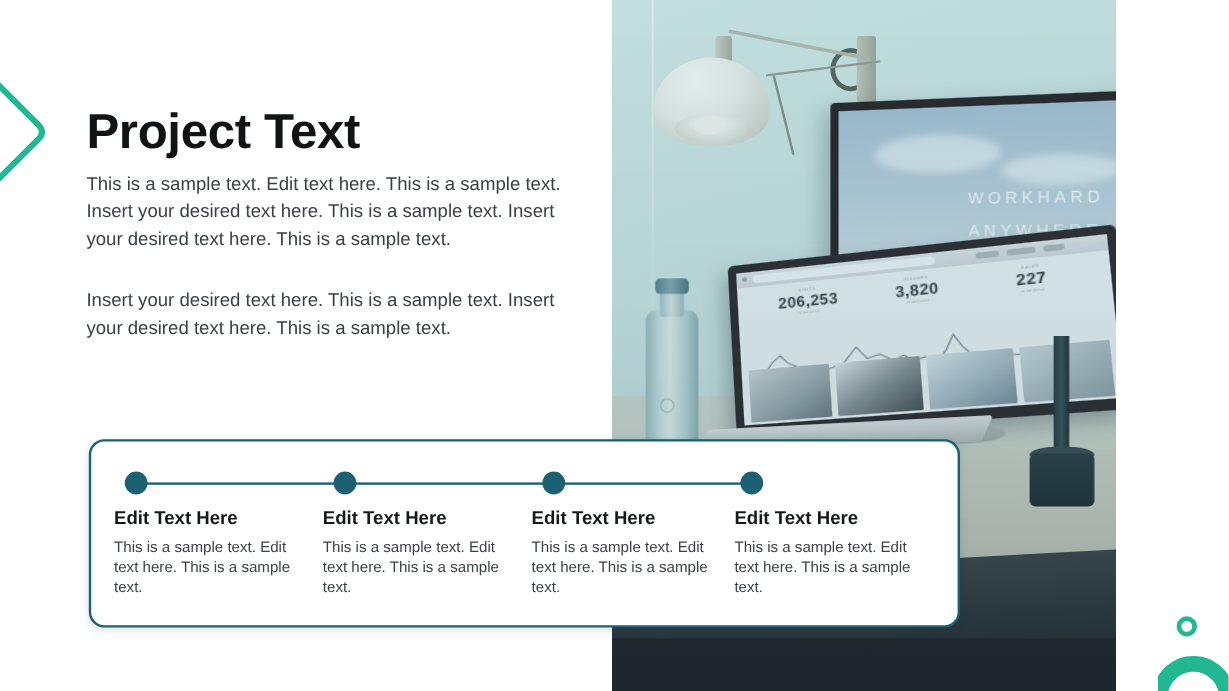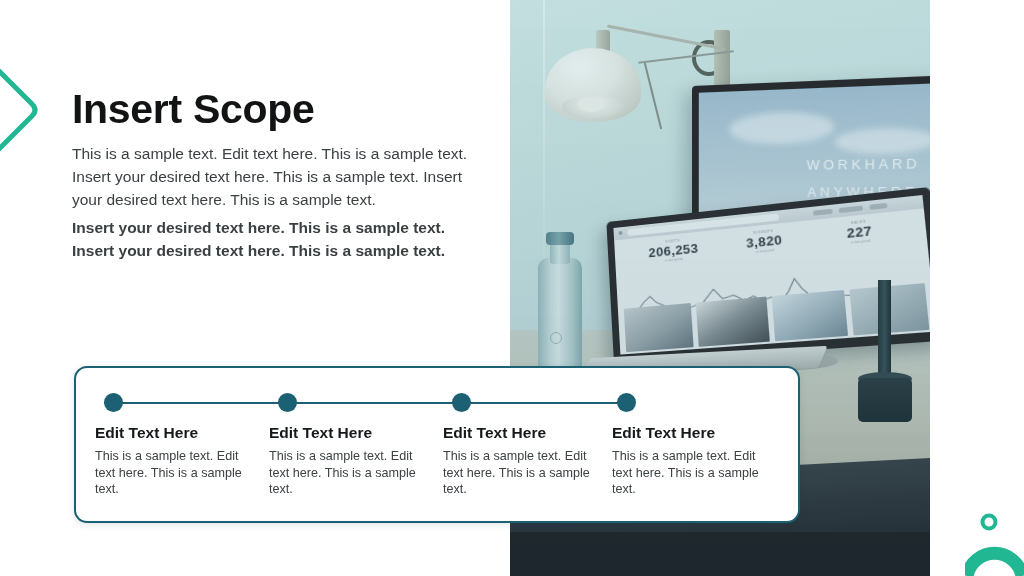--- a/index.html
+++ b/index.html
@@ -275,21 +275,21 @@
     position:absolute; left:72px; top:86px;
     font-size:41px; font-weight:bold; color:#111315;
     letter-spacing:-0.3px;
   }
   .body-col{
     position:absolute; left:72px; top:142px; width:400px;
   }
   .para{
     font-size:15.5px; line-height:23px; color:#3a3f42;
   }
-  .para + .para{ margin-top:5px;font-weight:bold; }
+  .para + .para{ margin-top:28px; }
 
   
   .chevron{ position:absolute; left:-14px; top:56px; }
 
   
   .decor-ring{ position:absolute; left:979px; top:512px; }
   .decor-arc{ position:absolute; left:965px; top:538px; }
 
   
   .card{
@@ -422,21 +422,21 @@
       <div class="ph-post-base"></div>
 
       <div class="ph-tint"></div>
     </div>
   </div>
 
   <svg class="chevron" width="62" height="108" viewBox="0 0 62 108">
     <path d="M4 6 L46 48 Q52 54 46 60 L4 102" fill="none" stroke="#21b793" stroke-width="5" stroke-linecap="round" stroke-linejoin="round"></path>
   </svg>
 
-  <h1 class="title">Insert Scope</h1>
+  <h1 class="title">Project Text</h1>
 
   <div class="body-col">
     <p class="para">This is a sample text. Edit text here. This is a sample text. Insert your desired text here. This is a sample text. Insert your desired text here. This is a sample text.</p>
     <p class="para">Insert your desired text here. This is a sample text. Insert your desired text here. This is a sample text.</p>
   </div>
 
   <div class="card"></div>
 
   <div class="tl-line"></div>
 

